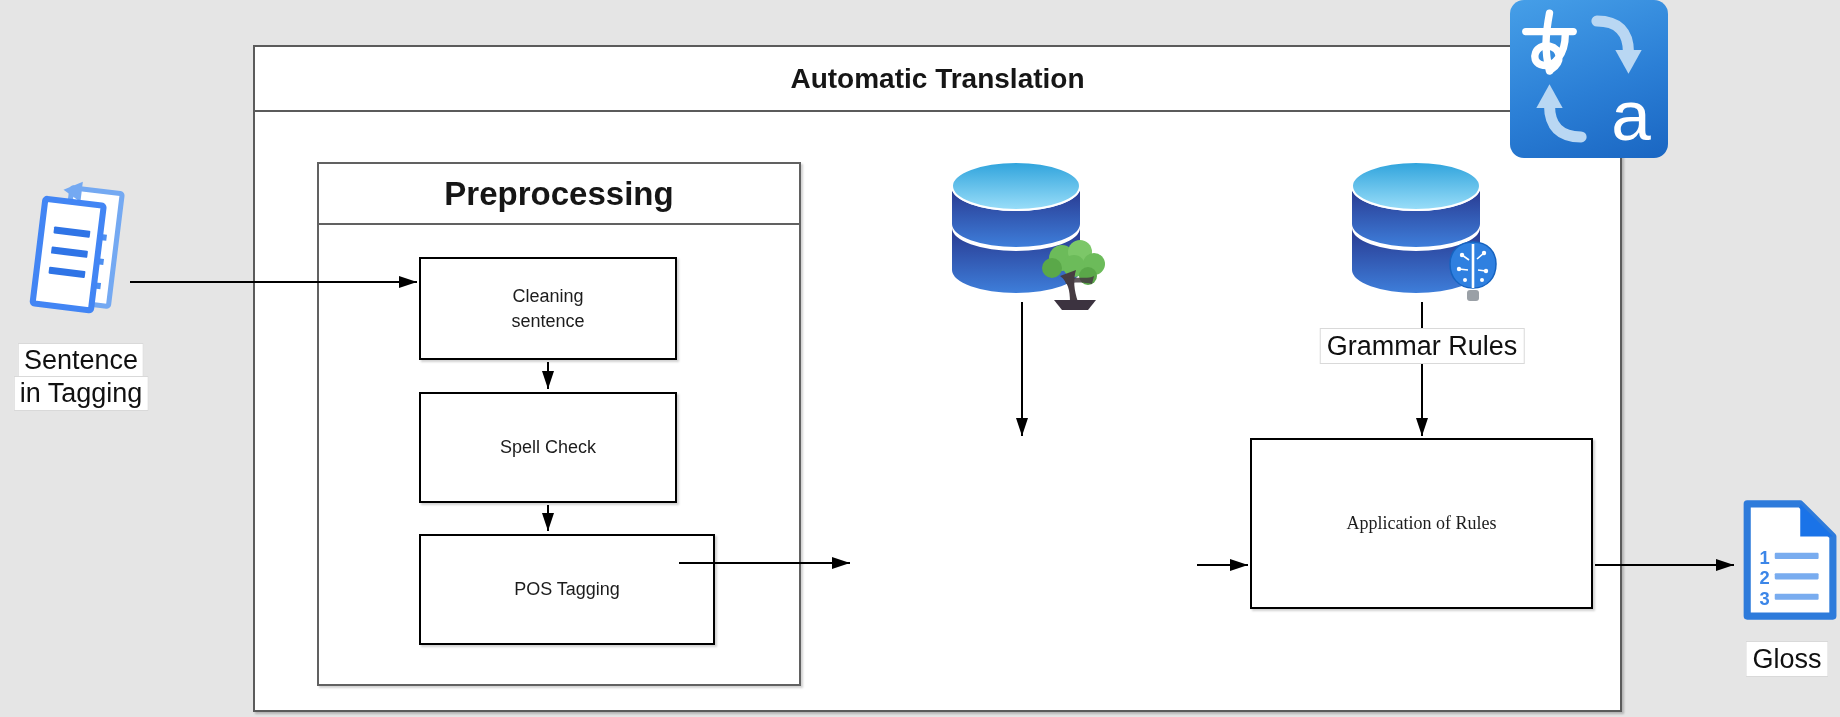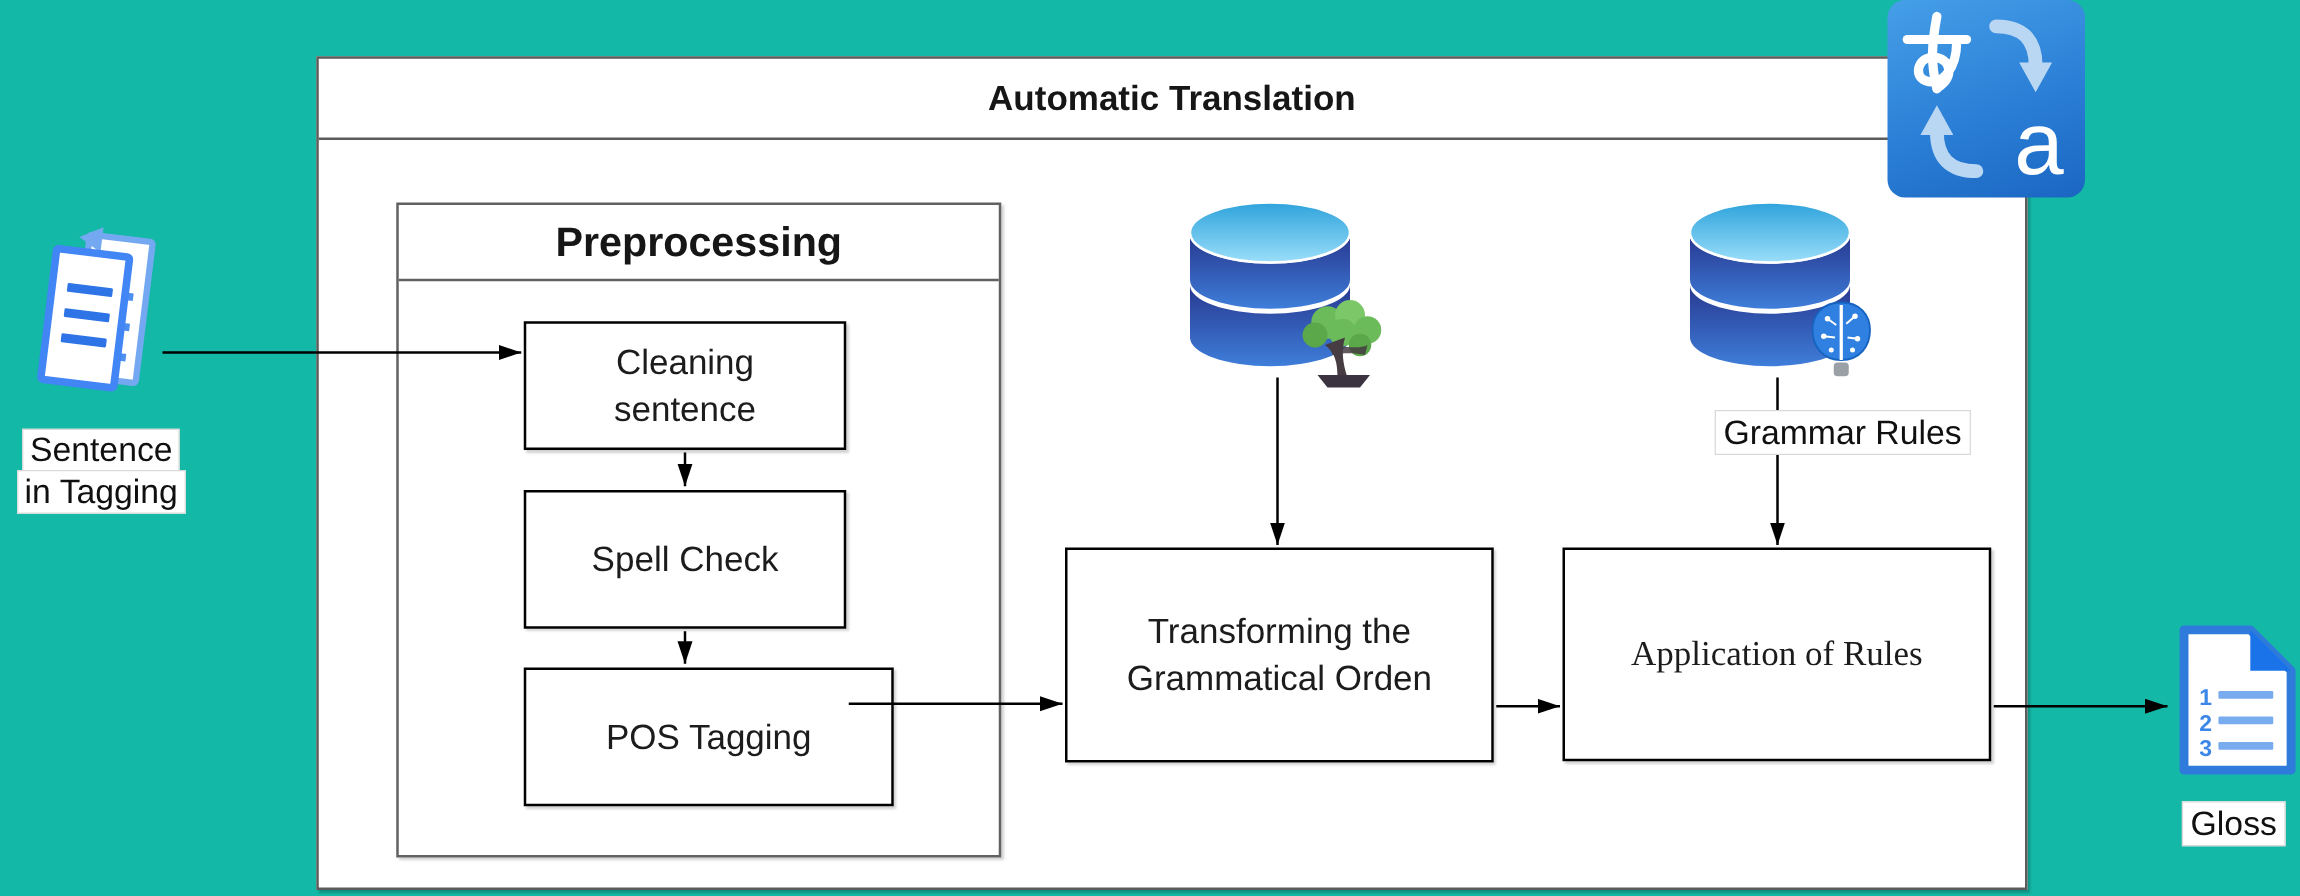--- a/index.html
+++ b/index.html
@@ -6,21 +6,21 @@
     --outer-border:#5b5b5b;
     --node-border:#000000;
     --arrow:#000000;
     --icon-blue:#4285f4;
     --doc-border-blue:#2e7bdb;
     --label-border:#d9d9d9;
   }
   *{box-sizing:border-box;}
   html,body{margin:0;padding:0;background:#fff;}
   .canvas{
-    position:relative;width:1840px;height:717px;background:#14b8a6;
+    position:relative;width:1840px;height:717px;background:#e5e5e5;
     font-family:"Liberation Sans", sans-serif;color:#111;overflow:hidden;
   }
   
   .outer-box{
     position:absolute;left:253px;top:45px;width:1369px;height:667px;
     border:2px solid var(--outer-border);background:#fff;
     box-shadow:2px 2px 2px rgba(0,0,0,0.22);
   }
   .outer-title-row{
     height:65px;border-bottom:2px solid var(--outer-border);
@@ -34,21 +34,21 @@
   }
   .prep-title-row{
     height:61px;border-bottom:2px solid #616161;
     display:flex;align-items:center;justify-content:center;
     font-weight:bold;font-size:33px;color:#161616;
   }
   
   .node{
     position:absolute;background:#fff;border:2px solid var(--node-border);
     display:flex;align-items:center;justify-content:center;text-align:center;
-    font-size:28px;color:#1c1c1c;z-index:2;
+    font-size:18px;color:#1c1c1c;z-index:2;
     box-shadow:2px 2px 2px rgba(0,0,0,0.18);
   }
   .node span{white-space:pre-line;line-height:1.35;}
   .step-cleaning{left:419px;top:257px;width:258px;height:103px;}
   .step-spell   {left:419px;top:392px;width:258px;height:111px;}
   .step-pos     {left:419px;top:534px;width:296px;height:111px;}
   .proc-transform{left:852px;top:438px;width:343px;height:172px;}
   .proc-apply   {left:1250px;top:438px;width:343px;height:171px;font-family:Liberation Serif, serif;}
   
   .arrows{position:absolute;left:0;top:0;width:1840px;height:717px;z-index:4;pointer-events:none;}
@@ -102,24 +102,20 @@
     <span>Cleaning
 sentence</span>
   </div>
   <div class="node step-spell">
     <span>Spell Check</span>
   </div>
   <div class="node step-pos">
     <span>POS Tagging</span>
   </div>
 
-  <div class="node proc-transform">
-    <span>Transforming the
-Grammatical Orden</span>
-  </div>
   <div class="node proc-apply">
     <span>Application of Rules</span>
   </div>
 
   <svg class="arrows" viewBox="0 0 1840 717">
     <defs>
       <marker id="ah" markerWidth="10" markerHeight="8" refX="9" refY="3" orient="auto" markerUnits="strokeWidth">
         <path d="M0,0 L9,3 L0,6 Z" fill="#000"></path>
       </marker>
     </defs>
@@ -194,21 +190,21 @@
       <line x1="28" y1="6" x2="28" y2="50" stroke="#fff" stroke-width="2.6"></line>
       <circle cx="17" cy="17" r="2.2" fill="#fff"></circle>
       <circle cx="39" cy="15" r="2.2" fill="#fff"></circle>
       <circle cx="14" cy="31" r="2.2" fill="#fff"></circle>
       <circle cx="41" cy="33" r="2.2" fill="#fff"></circle>
       <circle cx="20" cy="42" r="2" fill="#fff"></circle>
       <circle cx="37" cy="42" r="2" fill="#fff"></circle>
       <path d="M17 17 L24 22 M39 15 L32 21 M14 31 L23 32 M41 33 L33 32" stroke="#fff" stroke-width="1.6" fill="none"></path>
     </svg>
   </div>
-  <div class="side-label" style="left:1474px;top:328px;">Grammar Rules</div>
+  <div class="side-label" style="left:1422px;top:328px;">Grammar Rules</div>
 
   <svg class="icon-abs gloss-icon" viewBox="0 0 100 122">
     <path d="M10 6 H62 L94 38 V116 H10 Z" fill="#fff" stroke="#2e7bdb" stroke-width="7" stroke-linejoin="round"></path>
     <polygon points="62,6 94,38 62,38" fill="#1a73e8"></polygon>
     <text x="27" y="65" text-anchor="middle" font-family="Liberation Sans, sans-serif" font-weight="bold" font-size="18" fill="#3c86e8">1</text>
     <text x="27" y="85" text-anchor="middle" font-family="Liberation Sans, sans-serif" font-weight="bold" font-size="18" fill="#3c86e8">2</text>
     <text x="27" y="105" text-anchor="middle" font-family="Liberation Sans, sans-serif" font-weight="bold" font-size="18" fill="#3c86e8">3</text>
     <rect x="37" y="54" width="43" height="6" rx="1" fill="#79acef"></rect>
     <rect x="37" y="74" width="43" height="6" rx="1" fill="#79acef"></rect>
     <rect x="37" y="94" width="43" height="6" rx="1" fill="#79acef"></rect>

